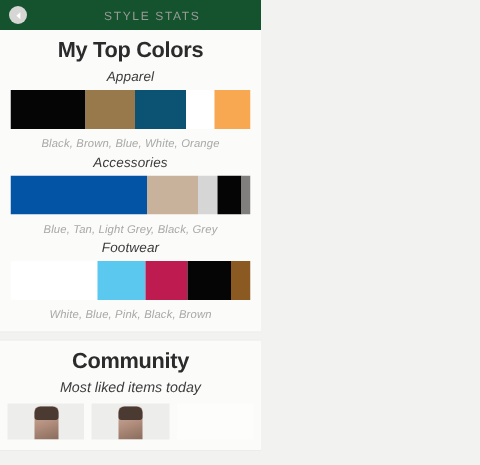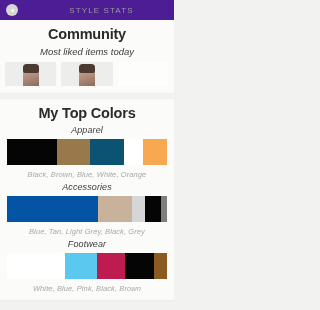--- a/index.html
+++ b/index.html
@@ -19,21 +19,21 @@
     width: 174px;
     height: 310px;
     background: #f2f2f0;
     overflow: hidden;
   }
 
   
   .topbar {
     position: relative;
     height: 20px;
-    background: #4c1d95;
+    background: #14532d;
     display: flex;
     align-items: center;
     justify-content: center;
     padding-left: 29px;
   }
   .topbar-title {
     font-size: 8px;
     letter-spacing: 1.1px;
     color: #9a9a9a;
     font-weight: 400;
@@ -159,36 +159,20 @@
           <polygon points="4.6,1.2 4.6,5.8 1.9,3.5" fill="#ffffff"></polygon>
         </svg>
       </span>
     </div>
     <div class="topbar-title">STYLE STATS</div>
   </div>
 
   <div class="content">
 
     <div class="card">
-      <div class="h1">Community</div>
-      <div class="sub2">Most liked items today</div>
-      <div class="thumbs">
-        <div class="thumb">
-          <div class="face"></div>
-          <div class="hair"></div>
-        </div>
-        <div class="thumb">
-          <div class="face"></div>
-          <div class="hair"></div>
-        </div>
-        <div class="thumb blank"></div>
-      </div>
-    </div>
-
-    <div class="card">
       <div class="h1">My Top Colors</div>
 
       <div>
         <div class="sub">Apparel</div>
         <div class="swatch-row">
           <div class="swatch" style="background: rgb(5, 5, 5); flex: 0 0 31%;"></div>
           <div class="swatch" style="background: rgb(152, 121, 76); flex: 0 0 21%;"></div>
           <div class="swatch" style="background: rgb(11, 82, 115); flex: 0 0 21%;"></div>
           <div class="swatch" style="background: rgb(255, 255, 255); flex: 0 0 12%;"></div>
           <div class="swatch" style="background: rgb(248, 168, 80); flex: 0 0 15%;"></div>
@@ -214,14 +198,30 @@
           <div class="swatch" style="background: rgb(255, 255, 255); flex: 0 0 36%;"></div>
           <div class="swatch" style="background: rgb(90, 200, 239); flex: 0 0 20%;"></div>
           <div class="swatch" style="background: rgb(190, 27, 80); flex: 0 0 18%;"></div>
           <div class="swatch" style="background: rgb(5, 5, 5); flex: 0 0 18%;"></div>
           <div class="swatch" style="background: rgb(138, 90, 34); flex: 0 0 8%;"></div>
         </div>
         <div class="caption">White, Blue, Pink, Black, Brown</div>
       </div>
     </div>
 
+    <div class="card">
+      <div class="h1">Community</div>
+      <div class="sub2">Most liked items today</div>
+      <div class="thumbs">
+        <div class="thumb">
+          <div class="face"></div>
+          <div class="hair"></div>
+        </div>
+        <div class="thumb">
+          <div class="face"></div>
+          <div class="hair"></div>
+        </div>
+        <div class="thumb blank"></div>
+      </div>
+    </div>
+
   </div>
 </div>
 
 </body></html>

